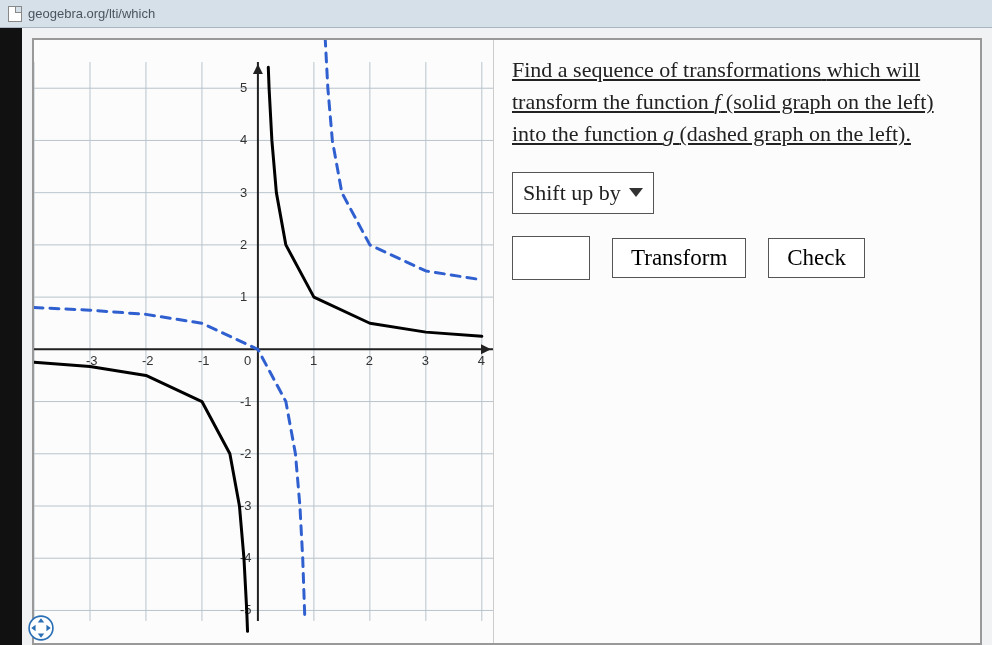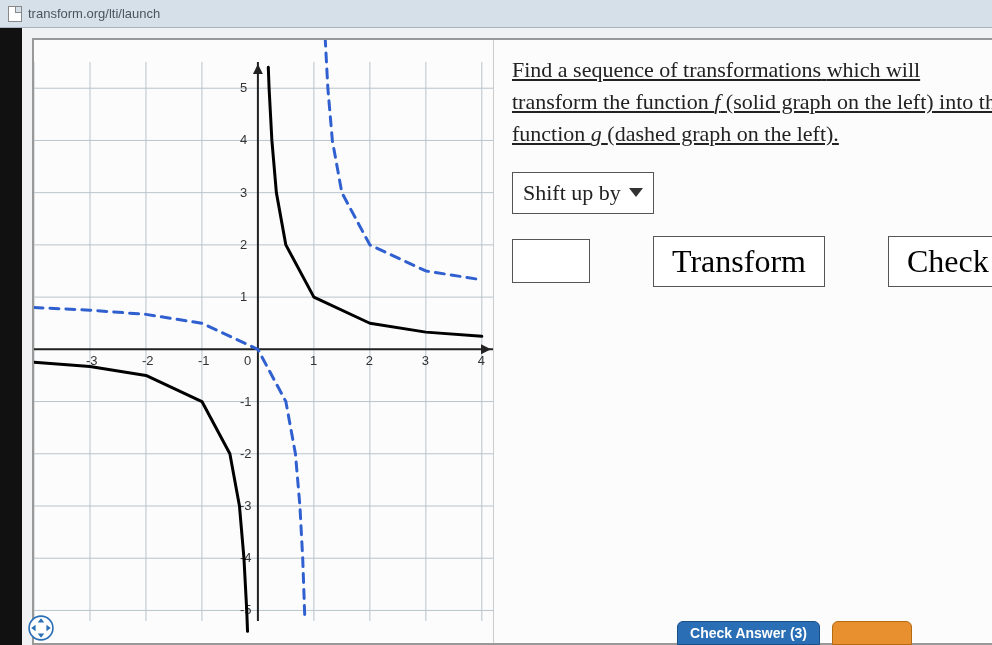--- a/index.html
+++ b/index.html
@@ -13,33 +13,33 @@
   .panel-wrap { margin-left: 22px; flex:1; display:flex; border: 2px solid #999; background: #fcfcfc; }
   .graph-panel { width: 460px; position: relative; border-right: 1px solid #ccc; }
   .graph-svg { width: 100%; height: 100%; display: block; }
   .right-panel { flex: 1; padding: 14px 18px 10px 18px; display: flex; flex-direction: column; font-size: 22px; color: #222; line-height: 1.45; }
   .problem-text { margin-bottom: 22px; text-decoration: underline; }
   .fvar { font-style: italic; font-family: 'Times New Roman', serif; }
   .dropdown { display: inline-flex; align-items: center; gap: 8px; border: 1.5px solid #555; padding: 4px 10px; font-size: 22px; background: #fff; cursor: pointer; margin-bottom: 22px; width: max-content; }
   .dropdown .tri { width: 0; height: 0; border-left: 7px solid transparent; border-right: 7px solid transparent; border-top: 9px solid #333; }
   .action-row { display: flex; align-items: center; gap: 22px; }
   .amount-box { width: 78px; height: 44px; border: 1.5px solid #555; background: #fff; font-size: 20px; padding: 4px 6px; }
-  .btn { border: 1.5px solid #555; background: #fff; font-size: 32px; font-family: inherit; padding: 6px 18px; cursor: pointer; margin-left: 41px; }
+  .btn { border: 1.5px solid #555; background: #fff; font-size: 23px; font-family: inherit; padding: 6px 18px; cursor: pointer; }
   .move-handle { position: absolute; left: 28px; bottom: 4px; width: 26px; height: 26px; }
   .bottom-buttons { position: absolute; left: 0; right: 0; bottom: 0; height: 24px; display:flex; justify-content:flex-end; padding-right: 80px; gap: 12px; }
   .check-btn { background: #2a6fb5; color: #fff; border-radius: 6px 6px 0 0; padding: 3px 12px; font-family: Arial, sans-serif; font-size: 14px; font-weight: bold; border:1px solid #1a4f85; }
   .orange-btn { background: #e89030; border-radius: 6px 6px 0 0; width: 80px; border:1px solid #b56a10;}
 </style>
 </head>
 <body>
 
 <div class="page">
   <div class="url-bar">
     <span class="doc-icon"></span>
-    <span>transform.org/lti/launch</span>
+    <span>geogebra.org/lti/which</span>
   </div>
 
   <div class="content-area">
     <div class="leftblack"></div>
     <div class="panel-wrap">
       <div class="graph-panel">
         <svg class="graph-svg" id="graph-svg" viewBox="0 0 460 560">
             <line x1="0" y1="0" x2="0" y2="560" stroke="#b8c4cc" stroke-width="1"></line>
             <line x1="56.09756097560976" y1="0" x2="56.09756097560976" y2="560" stroke="#b8c4cc" stroke-width="1"></line>
             <line x1="112.19512195121952" y1="0" x2="112.19512195121952" y2="560" stroke="#b8c4cc" stroke-width="1"></line>
@@ -108,18 +108,14 @@
           <button class="btn">Check</button>
         </div>
       </div>
     </div>
 
     <svg class="move-handle" viewBox="0 0 24 24">
       <circle cx="12" cy="12" r="11" fill="#fff" stroke="#2a6fb5" stroke-width="1.5"></circle>
       <path d="M12 3 L9 7 L15 7 Z M12 21 L9 17 L15 17 Z M3 12 L7 9 L7 15 Z M21 12 L17 9 L17 15 Z" fill="#2a6fb5"></path>
     </svg>
 
-    <div class="bottom-buttons">
-      <div class="check-btn">Check Answer (3)</div>
-      <div class="orange-btn"></div>
-    </div>
   </div>
 </div>
 
 </body></html>

